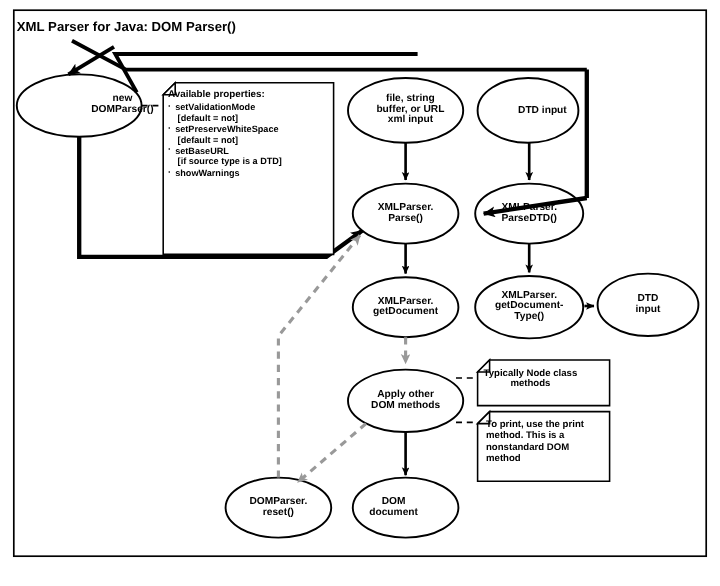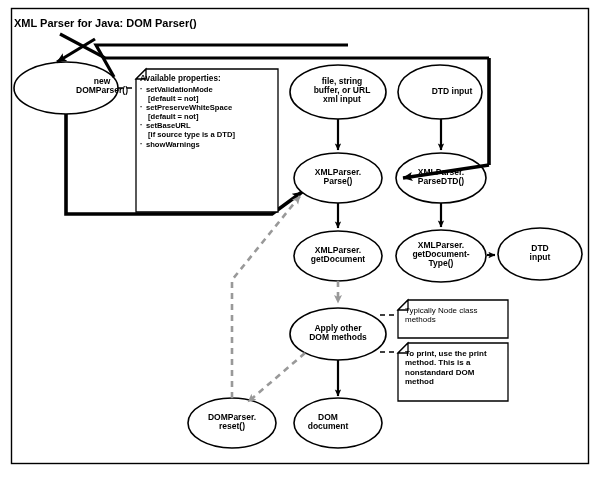--- a/index.html
+++ b/index.html
@@ -146,21 +146,21 @@
       <li>
         <span>setBaseURL</span>
         <span class="sub">[if source type is a DTD]</span>
       </li>
       <li>
         <span>showWarnings</span>
       </li>
     </ul>
   </div>
 
-  <div class="note-body" style="left:405px;top:306px;width:100px;font-weight:normal;">Typically Node
+  <div class="note-body" style="left:392px;top:306px;width:100px;font-weight:bold;text-align:center;">Typically Node
 class methods</div>
 
   <div class="note-body" style="left:405px;top:349px;width:100px;font-weight:bold;">To print, use the
 print method.
 This is a
 nonstandard
 DOM method</div>
 
 </div>
 

